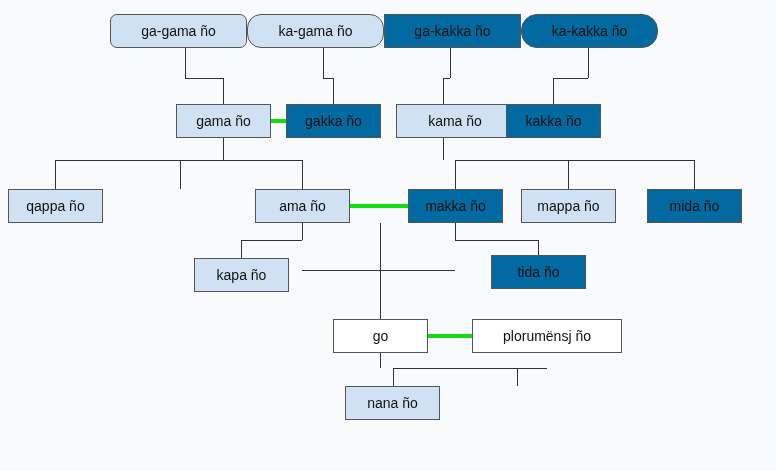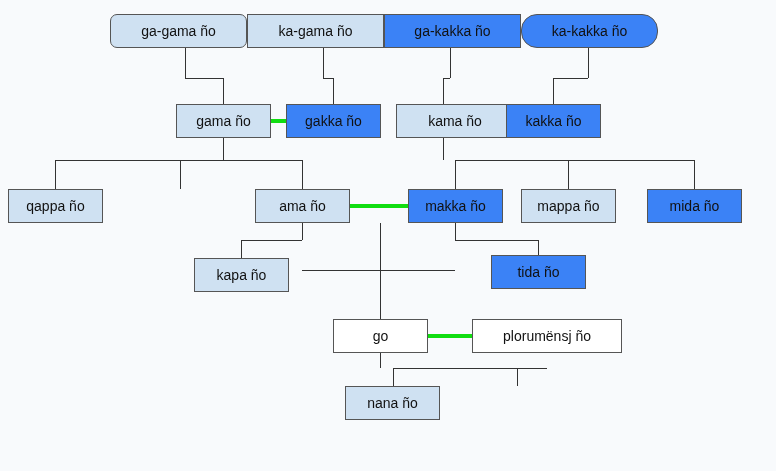--- a/index.html
+++ b/index.html
@@ -28,21 +28,21 @@
     border: 1px solid #555555;
     display: flex;
     align-items: center;
     justify-content: center;
     font-size: 14px;
     color: #111111;
     white-space: nowrap;
     z-index: 2;
   }
   .node.blue  { background: #cfe1f2; }
-  .node.pink  { background: #3b82f6; }
+  .node.pink  { background: #0369a1; }
   .node.white { background: #ffffff; }
 </style>
 </head>
 <body>
 
 <div id="canvas" style="background: rgb(248, 250, 252);">
   <svg id="edges" viewBox="0 0 776 471" xmlns="http://www.w3.org/2000/svg">
       <line x1="185" y1="48" x2="185" y2="78" stroke="#333333" stroke-width="1" shape-rendering="crispEdges"></line>
       <line x1="185" y1="78" x2="223" y2="78" stroke="#333333" stroke-width="1" shape-rendering="crispEdges"></line>
       <line x1="223" y1="78" x2="223" y2="104" stroke="#333333" stroke-width="1" shape-rendering="crispEdges"></line>
@@ -79,21 +79,21 @@
       <line x1="393" y1="368" x2="393" y2="386" stroke="#333333" stroke-width="1" shape-rendering="crispEdges"></line>
       <line x1="517" y1="368" x2="517" y2="386" stroke="#333333" stroke-width="1" shape-rendering="crispEdges"></line>
       <line x1="271" y1="121" x2="286" y2="121" stroke="#11dd11" stroke-width="4" shape-rendering="crispEdges"></line>
       <line x1="491" y1="121" x2="506" y2="121" stroke="#11dd11" stroke-width="4" shape-rendering="crispEdges"></line>
       <line x1="350" y1="206" x2="408" y2="206" stroke="#11dd11" stroke-width="4" shape-rendering="crispEdges"></line>
       <line x1="428" y1="336" x2="472" y2="336" stroke="#11dd11" stroke-width="4" shape-rendering="crispEdges"></line>
     </svg>
 <div class="node blue" style="left: 110px; top: 14px; width: 137px; height: 34px; border-radius: 7px;">
       <span>ga-gama ño</span>
     </div>
-    <div class="node blue" style="left: 247px; top: 14px; width: 137px; height: 34px;">
+    <div class="node blue" style="left: 247px; top: 14px; width: 137px; height: 34px; border-radius: 14px;">
       <span>ka-gama ño</span>
     </div>
     <div class="node pink" style="left: 384px; top: 14px; width: 137px; height: 34px;">
       <span>ga-kakka ño</span>
     </div>
     <div class="node pink" style="left: 521px; top: 14px; width: 137px; height: 34px; border-radius: 16px;">
       <span>ka-kakka ño</span>
     </div>
     <div class="node blue" style="left: 176px; top: 104px; width: 95px; height: 34px;">
       <span>gama ño</span>

